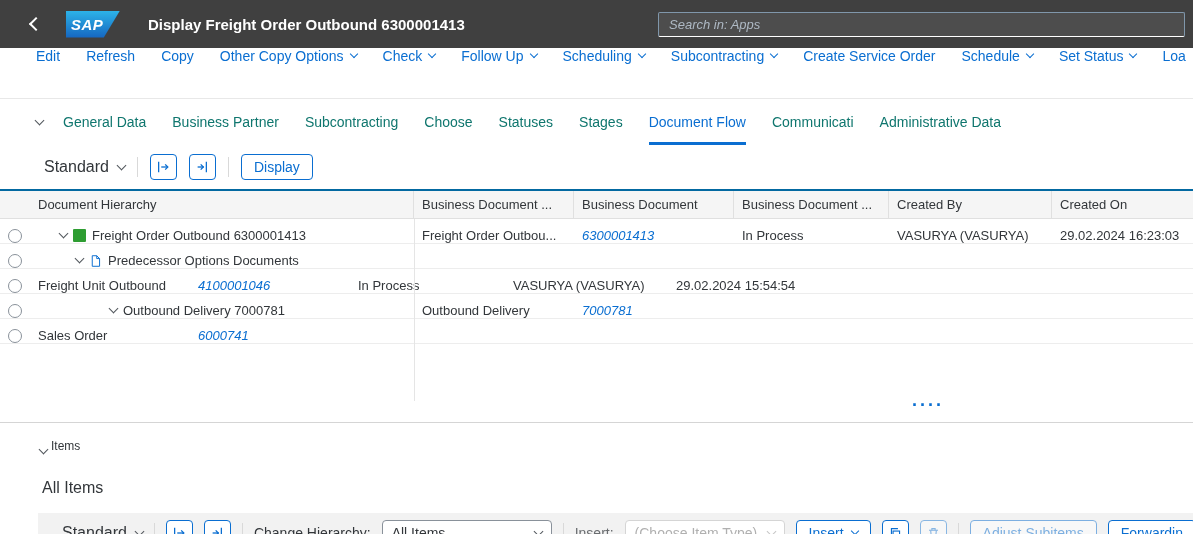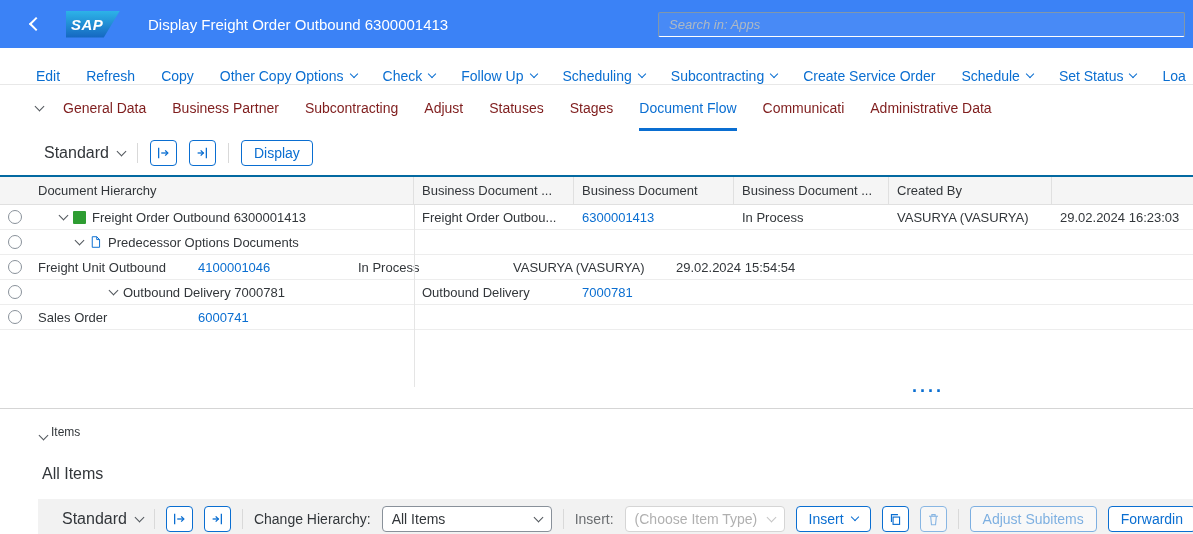--- a/index.html
+++ b/index.html
@@ -3,48 +3,48 @@
 <meta charset="utf-8">
 <style>
   * { box-sizing: border-box; }
   html,body { margin:0; padding:0; }
   body {
     width:1193px; height:534px; overflow:hidden; background:#fff;
     font-family:"Liberation Sans", sans-serif; color:#32363a; font-size:13px;
   }
 
   
-  .shell { height:48px; background:#3b82f6; display:flex; align-items:center; padding:0 8px 0 16px; }
+  .shell { height:48px; background:#404040; display:flex; align-items:center; padding:0 8px 0 16px; }
   .back-btn { width:36px; height:36px; display:flex; align-items:center; justify-content:center; cursor:pointer; flex:none; }
   .back-chev { width:10px; height:10px; border-left:2px solid #fff; border-bottom:2px solid #fff; transform:rotate(45deg); margin-left:4px; }
   .sap-logo { flex:none; margin-left:14px; width:54px; height:27px; background:linear-gradient(180deg,#2db3e8 0%,#1566c0 100%);
     clip-path:polygon(0 0,100% 0,70% 100%,0 100%); display:flex; align-items:center; }
   .sap-logo span { color:#fff; font-weight:bold; font-style:italic; font-size:15px; padding-left:5px; letter-spacing:.5px; }
-  .shell-title { color:#fff; font-weight:normal; font-size:15px; margin-left:28px; white-space:nowrap; }
+  .shell-title { color:#fff; font-weight:bold; font-size:15px; margin-left:28px; white-space:nowrap; }
   .shell-search { margin-left:auto; width:527px; flex:none; }
   .shell-search input {
     width:100%; height:25px; background:rgba(255,255,255,0.07); border:1px solid #8097ab; border-bottom:1px solid #fff;
     border-radius:2px; color:#fff; font-size:13px; padding:0 10px; outline:none; font-family:"Liberation Sans",sans-serif;
   }
   .shell-search input::placeholder { color:#aeb9c4; font-style:italic; }
 
   
-  .actionbar { height:37px; border-bottom:1px solid #e8e8e8; display:flex; align-items:flex-end; gap:26px;
+  .actionbar { height:51px; border-bottom:1px solid #e8e8e8; display:flex; align-items:flex-start; gap:26px;
     padding-left:36px; color:#0a6ed1; font-size:14px; white-space:nowrap; overflow:hidden; }
   .action { display:flex; align-items:center; gap:7px; cursor:pointer; flex:none; }
   .chev { display:inline-block; width:6px; height:6px; border-right:1.6px solid currentColor; border-bottom:1.6px solid currentColor;
     transform:rotate(45deg); margin-top:-4px; flex:none; }
 
   
   .tabbar { height:46px; display:flex; align-items:stretch; gap:26px; padding-left:36px; font-size:14px;
     white-space:nowrap; overflow:hidden; }
   .tab-collapse { display:flex; align-items:center; margin-right:-6px; cursor:pointer; }
   .nchev { display:inline-block; width:7px; height:7px; border-right:1.6px solid #51565c; border-bottom:1.6px solid #51565c;
     transform:rotate(45deg); margin-top:-4px; flex:none; }
-  .tab { display:flex; align-items:center; border-bottom:3px solid transparent; padding-top:3px; color:#7f1d1d; cursor:pointer; flex:none; }
+  .tab { display:flex; align-items:center; border-bottom:3px solid transparent; padding-top:3px; color:#0f766e; cursor:pointer; flex:none; }
   .tab.selected { color:#0a6ed1; border-bottom-color:#0a6ed1; }
 
   
   .dftoolbar { height:44px; display:flex; align-items:center; gap:12px; padding-left:44px; }
   .view-name { font-size:16px; color:#32363a; display:flex; align-items:center; gap:9px; cursor:pointer; }
   .vsep { width:1px; height:20px; background:#d9d9d9; flex:none; }
   .iconbtn { width:27px; height:26px; border:1px solid #0a6ed1; border-radius:4px; background:#fff; color:#0a6ed1;
     display:flex; align-items:center; justify-content:center; cursor:pointer; flex:none; padding:0; }
   .iconbtn.disabled { opacity:.45; }
   .btn { height:26px; padding:0 12px; border:1px solid #0a6ed1; border-radius:4px; background:#fff; color:#0a6ed1;
@@ -58,27 +58,27 @@
   .thead .cell.sel { border-right:none; }
   .thead .cell.c6 { border-right:none; }
   .cell { padding-left:8px; overflow:hidden; white-space:nowrap; flex:none; }
   .cell.sel { width:30px; padding-left:0; display:flex; justify-content:center; }
   .cell.c1 { width:384px; }
   .cell.c2 { width:160px; }
   .cell.c3 { width:160px; }
   .cell.c4 { width:155px; }
   .cell.c5 { width:163px; }
   .cell.c6 { width:141px; }
-  .trow { display:flex; height:25px; align-items:center; border-bottom:1px solid #ededed; background:#fff; }
+  .trow { display:flex; height:25px; align-items:flex-end; border-bottom:1px solid #ededed; background:#fff; }
   .radio { width:14px; height:14px; border:1.5px solid #89919a; border-radius:50%; background:#fff; cursor:pointer; }
   .hier { display:flex; align-items:center; gap:6px; }
   .ind0 { padding-left:30px; } .ind1 { padding-left:46px; } .ind2 { padding-left:62px; }
   .ind3 { padding-left:80px; } .ind4 { padding-left:121px; }
   .sq { width:13px; height:13px; background:#2e9d32; border-radius:1px; flex:none; }
-  .link { color:#0a6ed1; cursor:pointer; }
+  .link { color:#0a6ed1; cursor:pointer;font-style:italic; }
   .vline { position:absolute; left:414px; top:28px; bottom:0; width:1px; background:#e5e5e5; }
 
   
   .splitter { height:22px; position:relative; border-bottom:1px solid #d5d5d5; }
   .grip { position:absolute; left:912px; top:-6px; color:#0a6ed1; font-size:18px; font-weight:bold; letter-spacing:2px; cursor:row-resize; }
 
   
   .items-head { display:flex; align-items:flex-end; gap:4px; padding:16px 0 8px 40px; font-size:12px; }
   .items-sub { padding-left:42px; margin-top:18px; font-size:16px; color:#32363a; }
 
@@ -156,21 +156,21 @@
     </span>
 </nav>
 
 <nav class="tabbar">
   <span class="tab-collapse">
       <span class="nchev"></span>
     </span>
   <span class="tab">General Data</span>
   <span class="tab">Business Partner</span>
   <span class="tab">Subcontracting</span>
-  <span class="tab">Adjust</span>
+  <span class="tab">Choose</span>
   <span class="tab">Statuses</span>
   <span class="tab">Stages</span>
   <span class="tab selected">Document Flow</span>
   <span class="tab">Communicati</span>
   <span class="tab">Administrative Data</span>
 </nav>
 
 <div class="dftoolbar">
   <span class="view-name">
     <span>Standard</span>
@@ -198,20 +198,21 @@
 </div>
 
 <div class="tbl">
   <div class="thead">
     <div class="cell sel"></div>
     <div class="cell c1">Document Hierarchy</div>
     <div class="cell c2">Business Document ...</div>
     <div class="cell c3">Business Document</div>
     <div class="cell c4">Business Document ...</div>
     <div class="cell c5">Created By</div>
+    <div class="cell c6">Created On</div>
   </div>
 
   <div class="trow">
     <div class="cell sel">
         <span class="radio"></span>
       </div>
     <div class="cell c1 hier ind0">
       <span class="nchev"></span>
       <span class="sq"></span>
       <span>Freight Order Outbound 6300001413</span>

